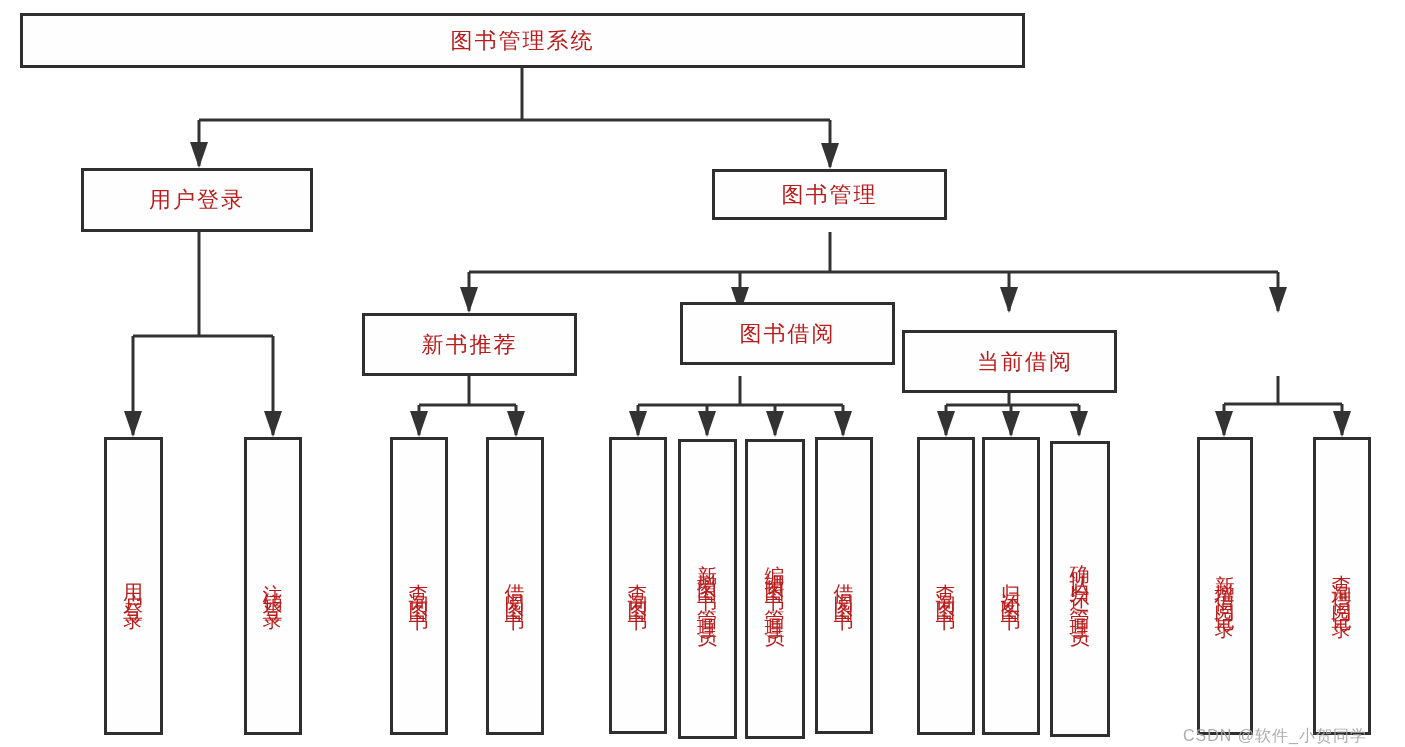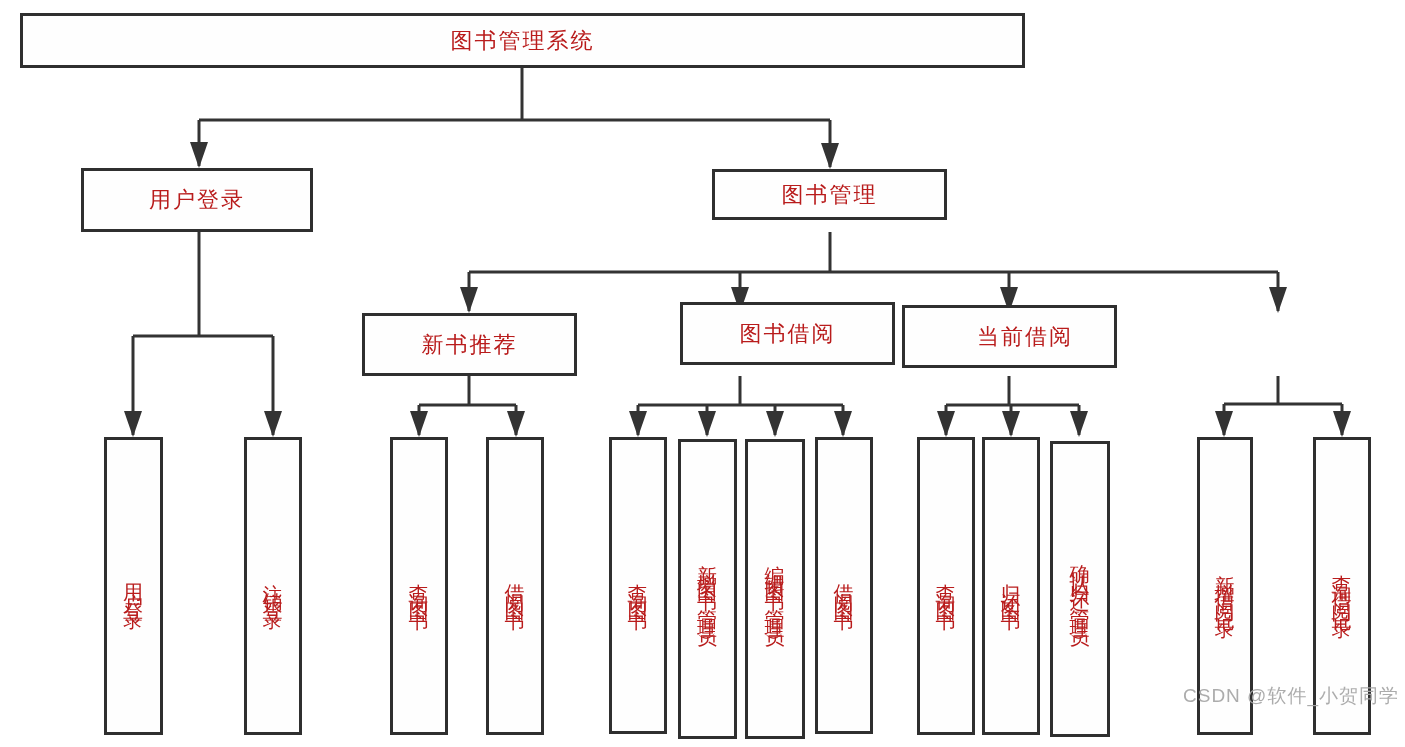--- a/index.html
+++ b/index.html
@@ -44,23 +44,23 @@
   }
   .node.v .vtext {
     writing-mode: vertical-rl;
     text-orientation: mixed;
     letter-spacing: 9px;
     line-height: 1;
   }
   .watermark {
     position: absolute;
     left: 1183px;
-    top: 683px;
+    top: 726px;
     width: 222px;
-    font-size: 19px;
+    font-size: 16px;
     color: rgba(168,168,168,0.95);
     white-space: nowrap;
     z-index: 3;
     letter-spacing: 1px;
   }
 </style>
 </head>
 <body>
 
 <div class="stage">
@@ -138,21 +138,21 @@
     </g>
   </svg>
 
   <div class="node h" style="left:20px; top:13px; width:1005px; height:55px;">图书管理系统</div>
 
   <div class="node h" style="left:81px; top:168px; width:232px; height:64px;">用户登录</div>
   <div class="node h" style="left:712px; top:169px; width:235px; height:51px;">图书管理</div>
 
   <div class="node h" style="left:362px; top:313px; width:215px; height:63px;">新书推荐</div>
   <div class="node h" style="left:633px; top:302px; width:215px; height:63px;margin-left:47px;">图书借阅</div>
-  <div class="node h" style="left:902px; top:305px; width:215px; height:63px;padding-left:31px;">当前借阅</div>
+  <div class="node h" style="left:902px; top:330px; width:215px; height:63px;padding-left:31px;">当前借阅</div>
 
   <div class="node v" style="left:104px; top:437px; width:59px; height:298px;">
     <span class="vtext">用户登录</span>
   </div>
   <div class="node v" style="left:244px; top:437px; width:58px; height:298px;">
     <span class="vtext">注销登录</span>
   </div>
 
   <div class="node v" style="left:390px; top:437px; width:58px; height:298px;">
     <span class="vtext">查询图书</span>

